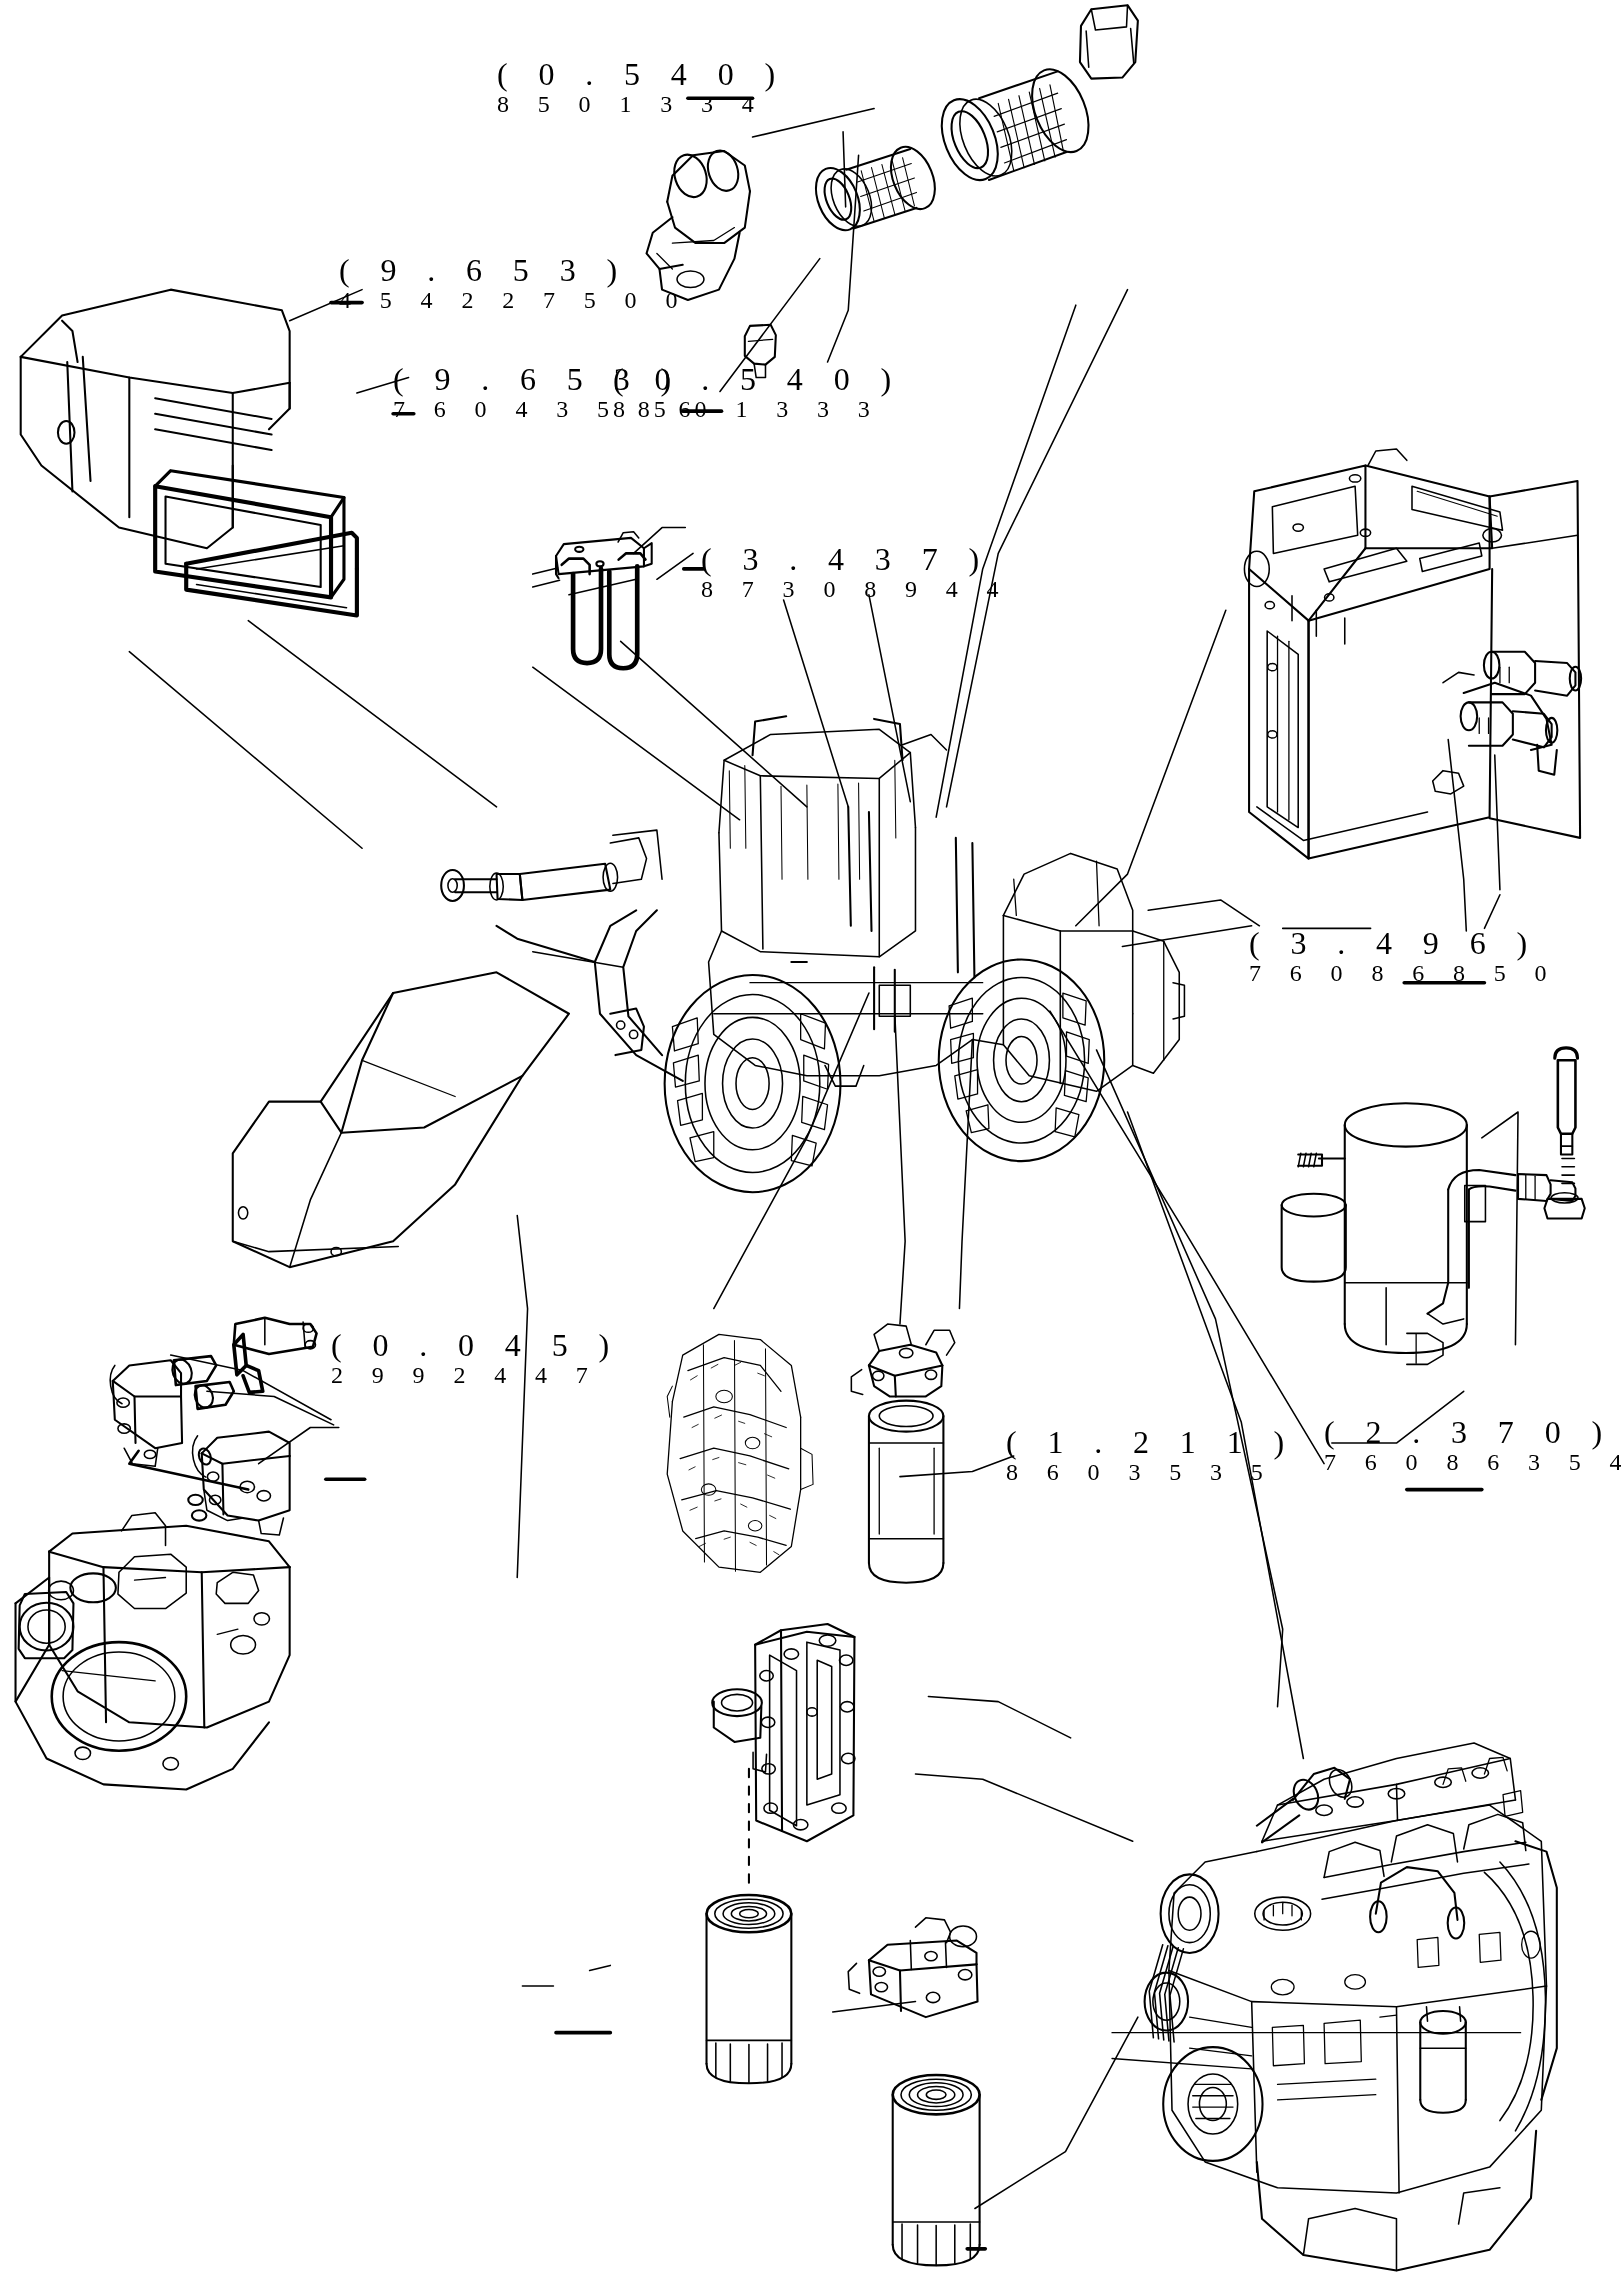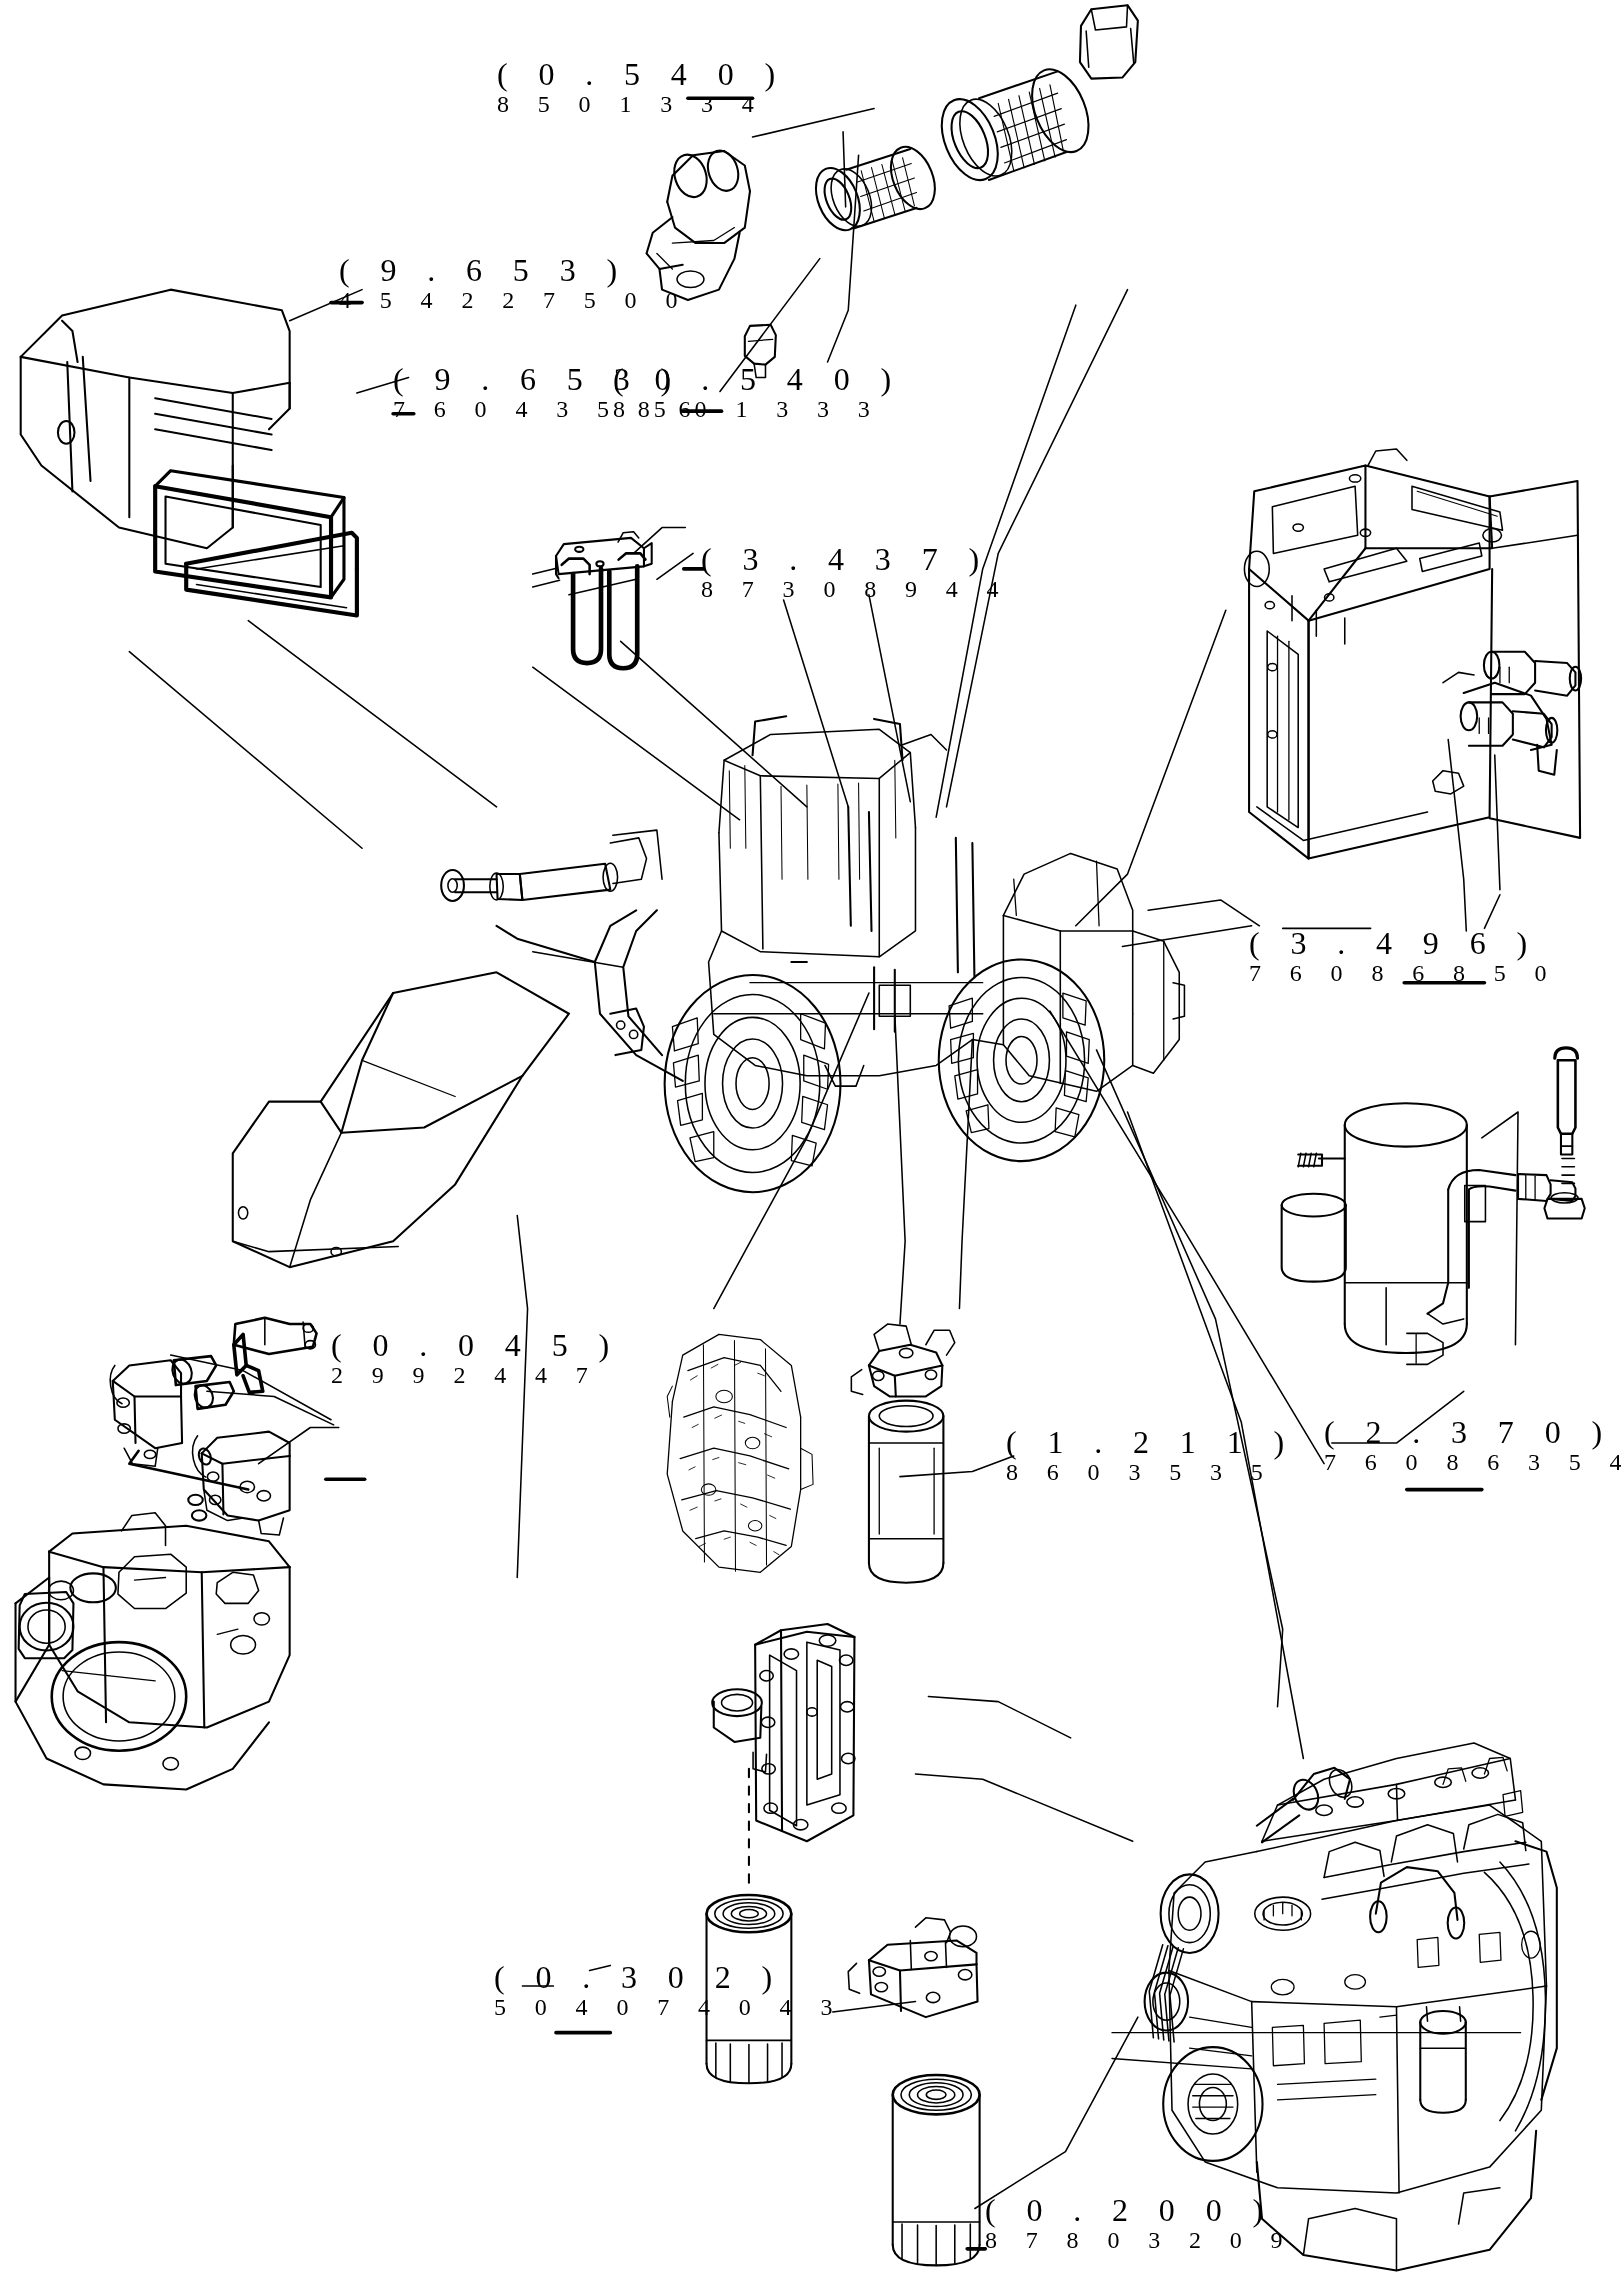--- a/index.html
+++ b/index.html
@@ -771,25 +771,17 @@
     <div class="callout" style="left:1006px;top:1425px;">
       <span class="grp">( 1 . 2 1 1 )</span>
       <span class="pn">8 6 0 3 5 3 5</span>
     </div>
 
     <div class="callout" style="left:1324px;top:1415px;">
       <span class="grp">( 2 . 3 7 0 )</span>
       <span class="pn">7 6 0 8 6 3 5 4</span>
     </div>
 
-    <div class="callout" style="left:494px;top:1960px;">
-      <span class="grp">( 0 . 3 0 2 )</span>
-      <span class="pn">5 0 4 0 7 4 0 4 3</span>
-    </div>
-
-    <div class="callout" style="left:985px;top:2193px;">
-      <span class="grp">( 0 . 2 0 0 )</span>
-      <span class="pn">8 7 8 0 3 2 0 9</span>
-    </div>
+
 
   </div>
 </div>
 
 
 </body></html>

